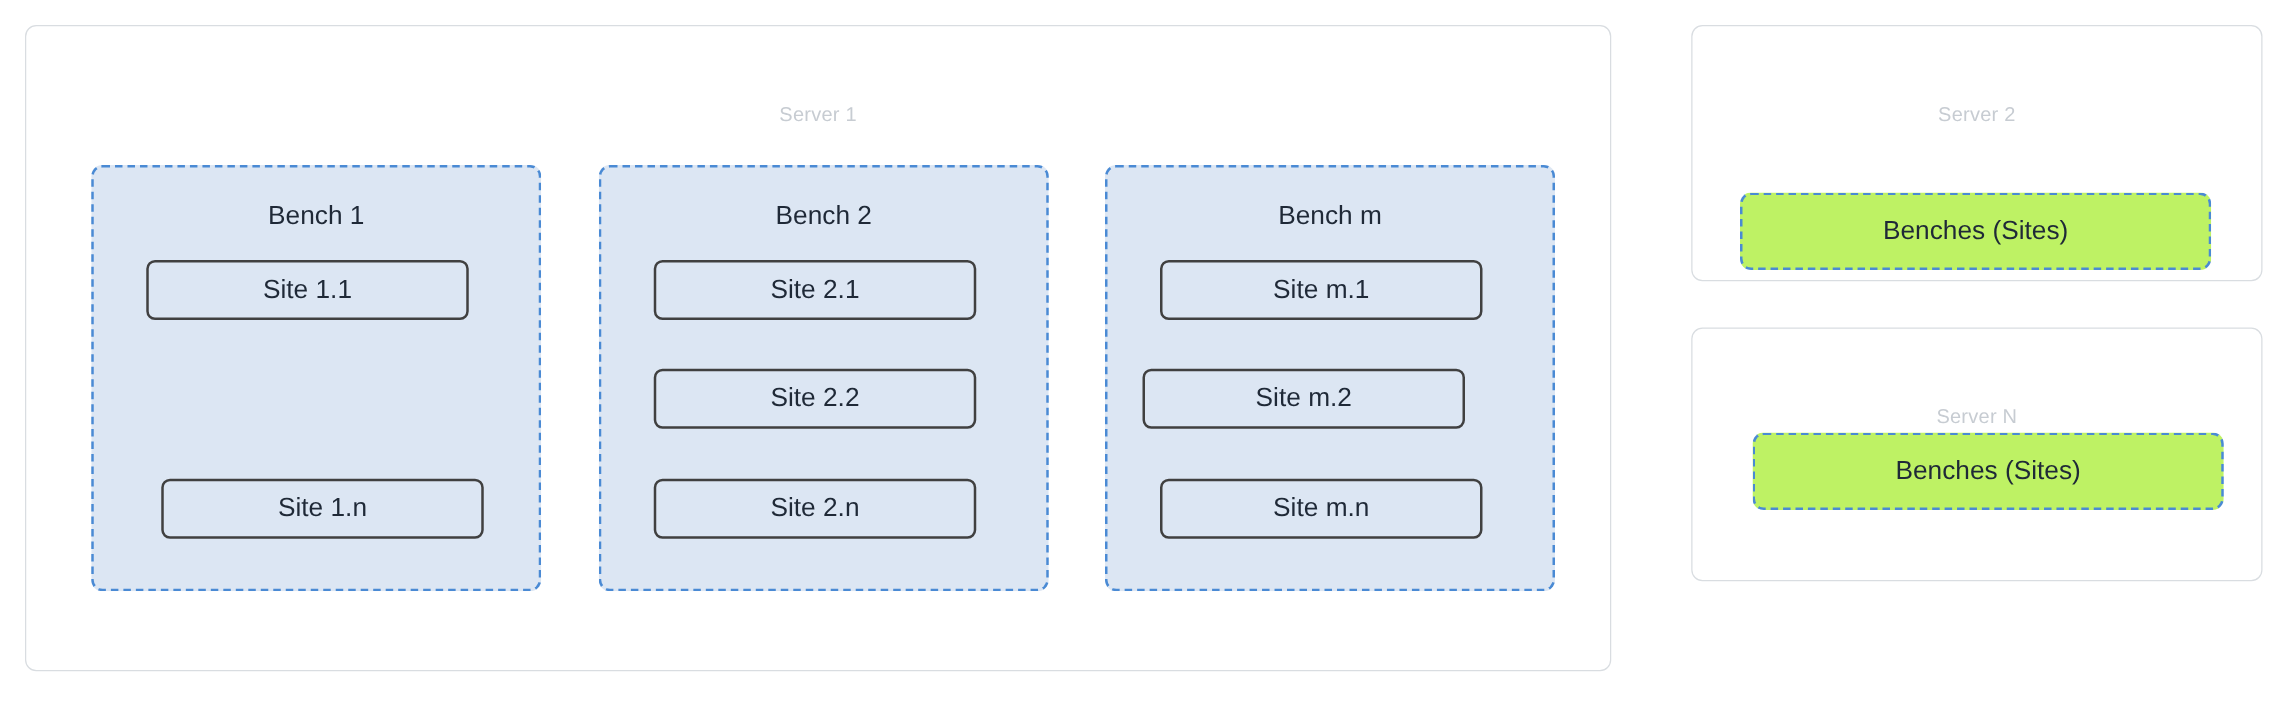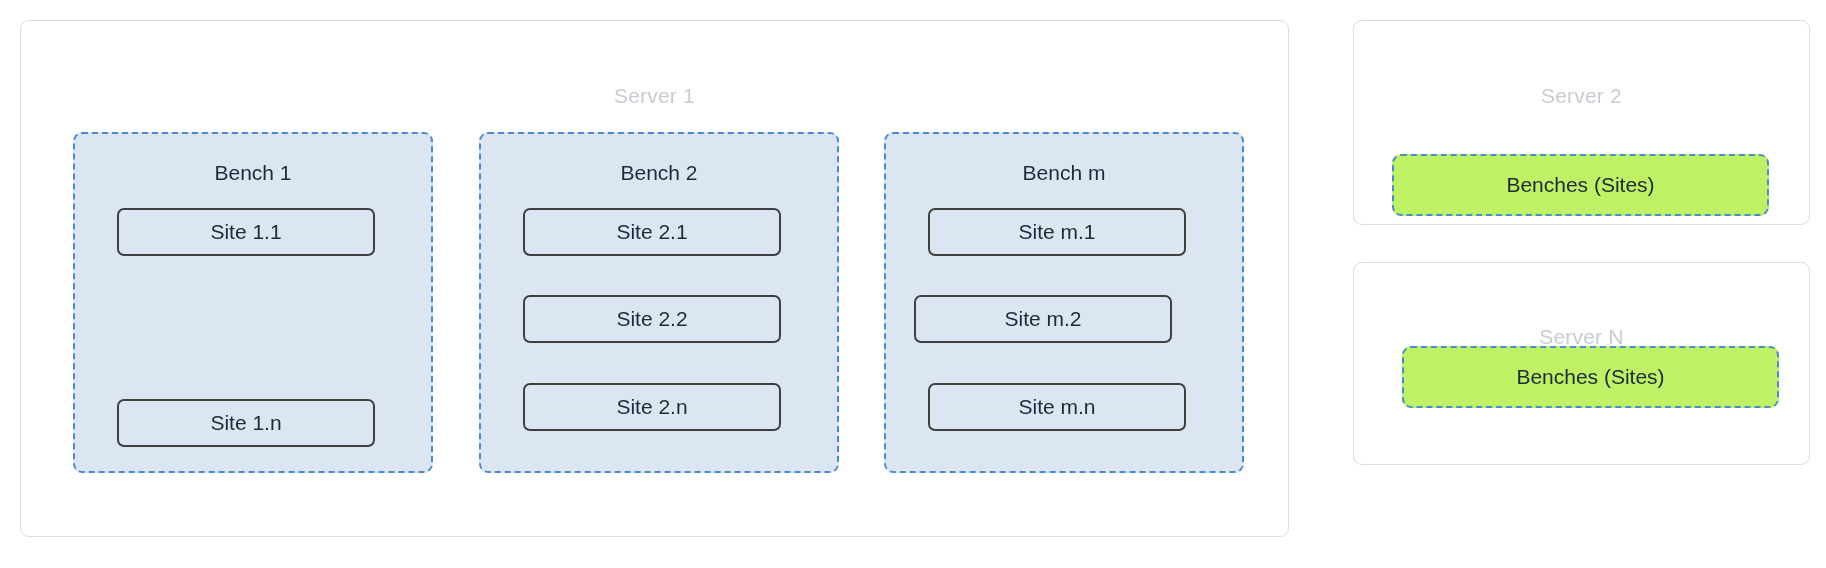--- a/index.html
+++ b/index.html
@@ -27,21 +27,21 @@
     border: 1.6px solid #d9dde1;
     border-radius: 9px;
     box-sizing: border-box;
   }
   .server-title {
     position: absolute;
     left: 0;
     right: 0;
     text-align: center;
     color: #c7ccd2;
-    font-size: 21px;
+    font-size: 16px;
     font-weight: 400;
     letter-spacing: 0.2px;
     white-space: nowrap;
   }
 
   
   .bench {
     position: absolute;
     background: #dce6f3;
     border: 2.6px dashed #4a8ad4;
@@ -99,21 +99,21 @@
 
 <div id="stage">
 
   <div class="server-panel" id="server1-panel" style="left:20px; top:20px; width:1269px; height:517px;">
 
     <div class="server-title" style="top:63px;">Server 1</div>
 
     <div class="bench" style="left:52px; top:111px; width:360px; height:341px;">
       <div class="bench-title" style="top:27px;">Bench 1</div>
       <div class="site" style="left:42px; top:74px; width:258px; height:48px;">Site 1.1</div>
-      <div class="site" style="left:42px; top:249px; width:258px; height:48px;margin-top:16px;">Site 1.n</div>
+      <div class="site" style="left:54px; top:249px; width:258px; height:48px;">Site 1.n</div>
     </div>
 
     <div class="bench" style="left:458px; top:111px; width:360px; height:341px;">
       <div class="bench-title" style="top:27px;">Bench 2</div>
       <div class="site" style="left:42px; top:74px; width:258px; height:48px;">Site 2.1</div>
       <div class="site" style="left:42px; top:161px; width:258px; height:48px;">Site 2.2</div>
       <div class="site" style="left:42px; top:249px; width:258px; height:48px;">Site 2.n</div>
     </div>
 
     <div class="bench" style="left:863px; top:111px; width:360px; height:341px;">

